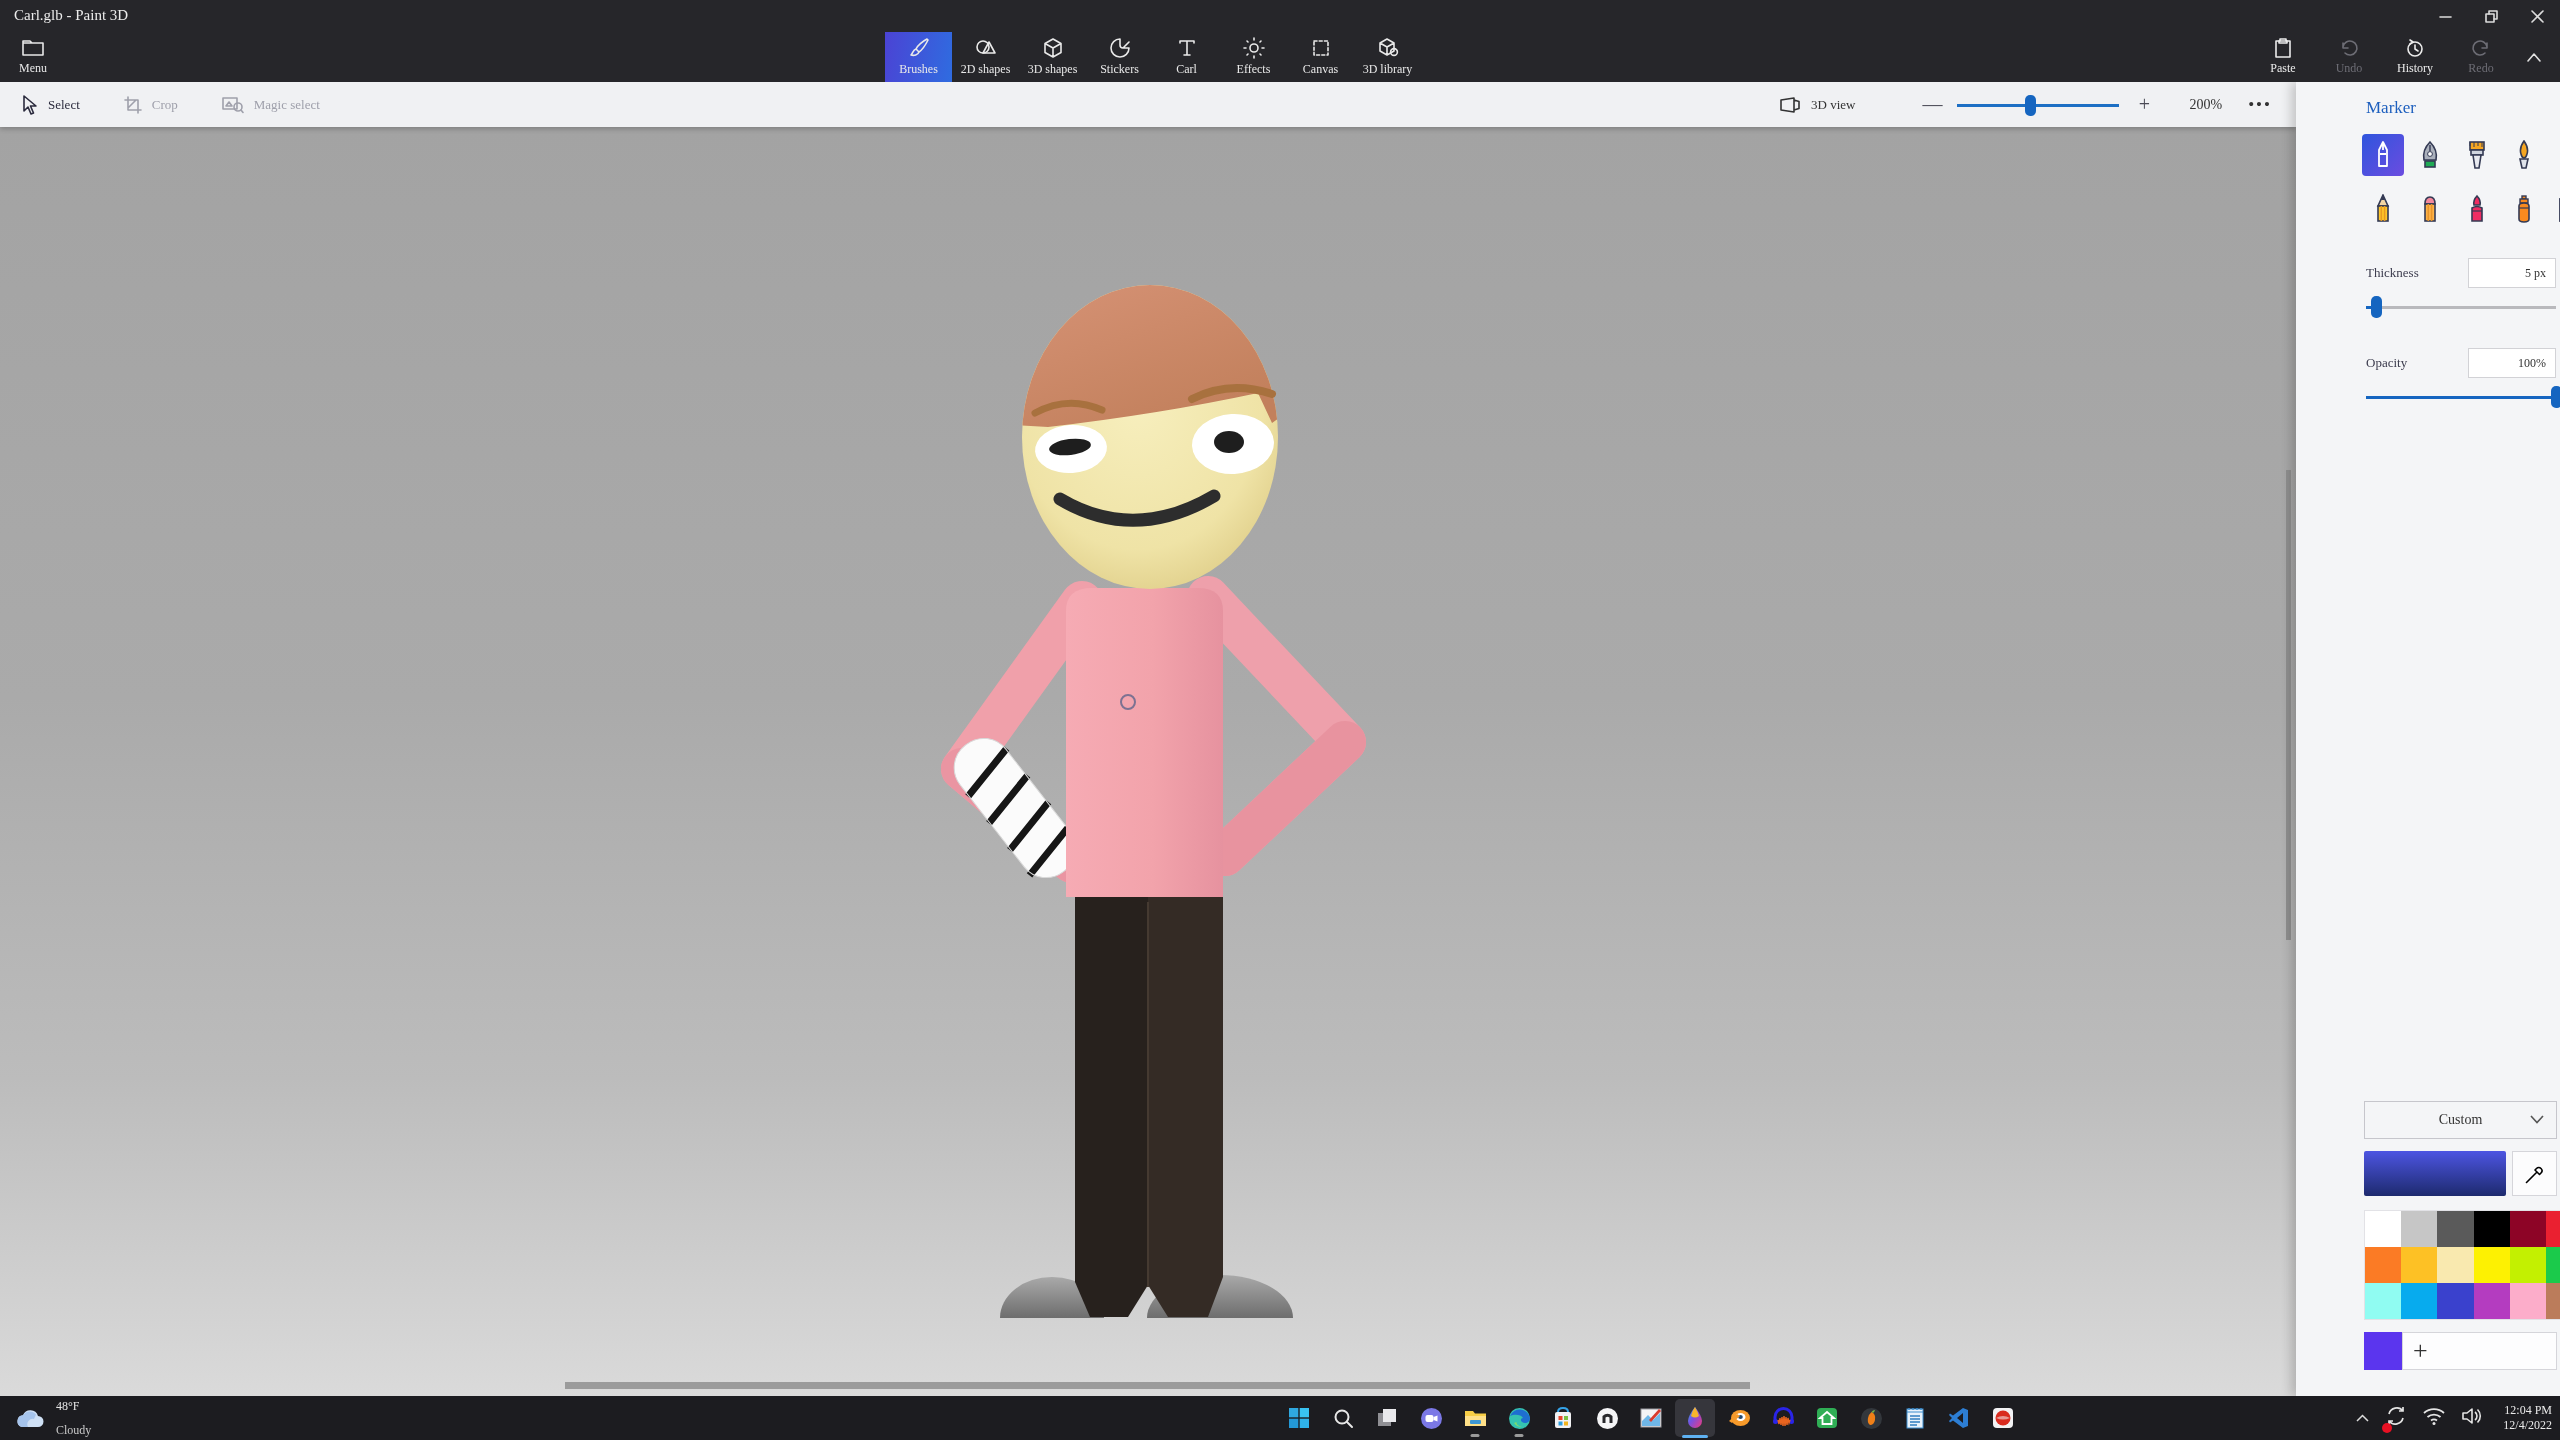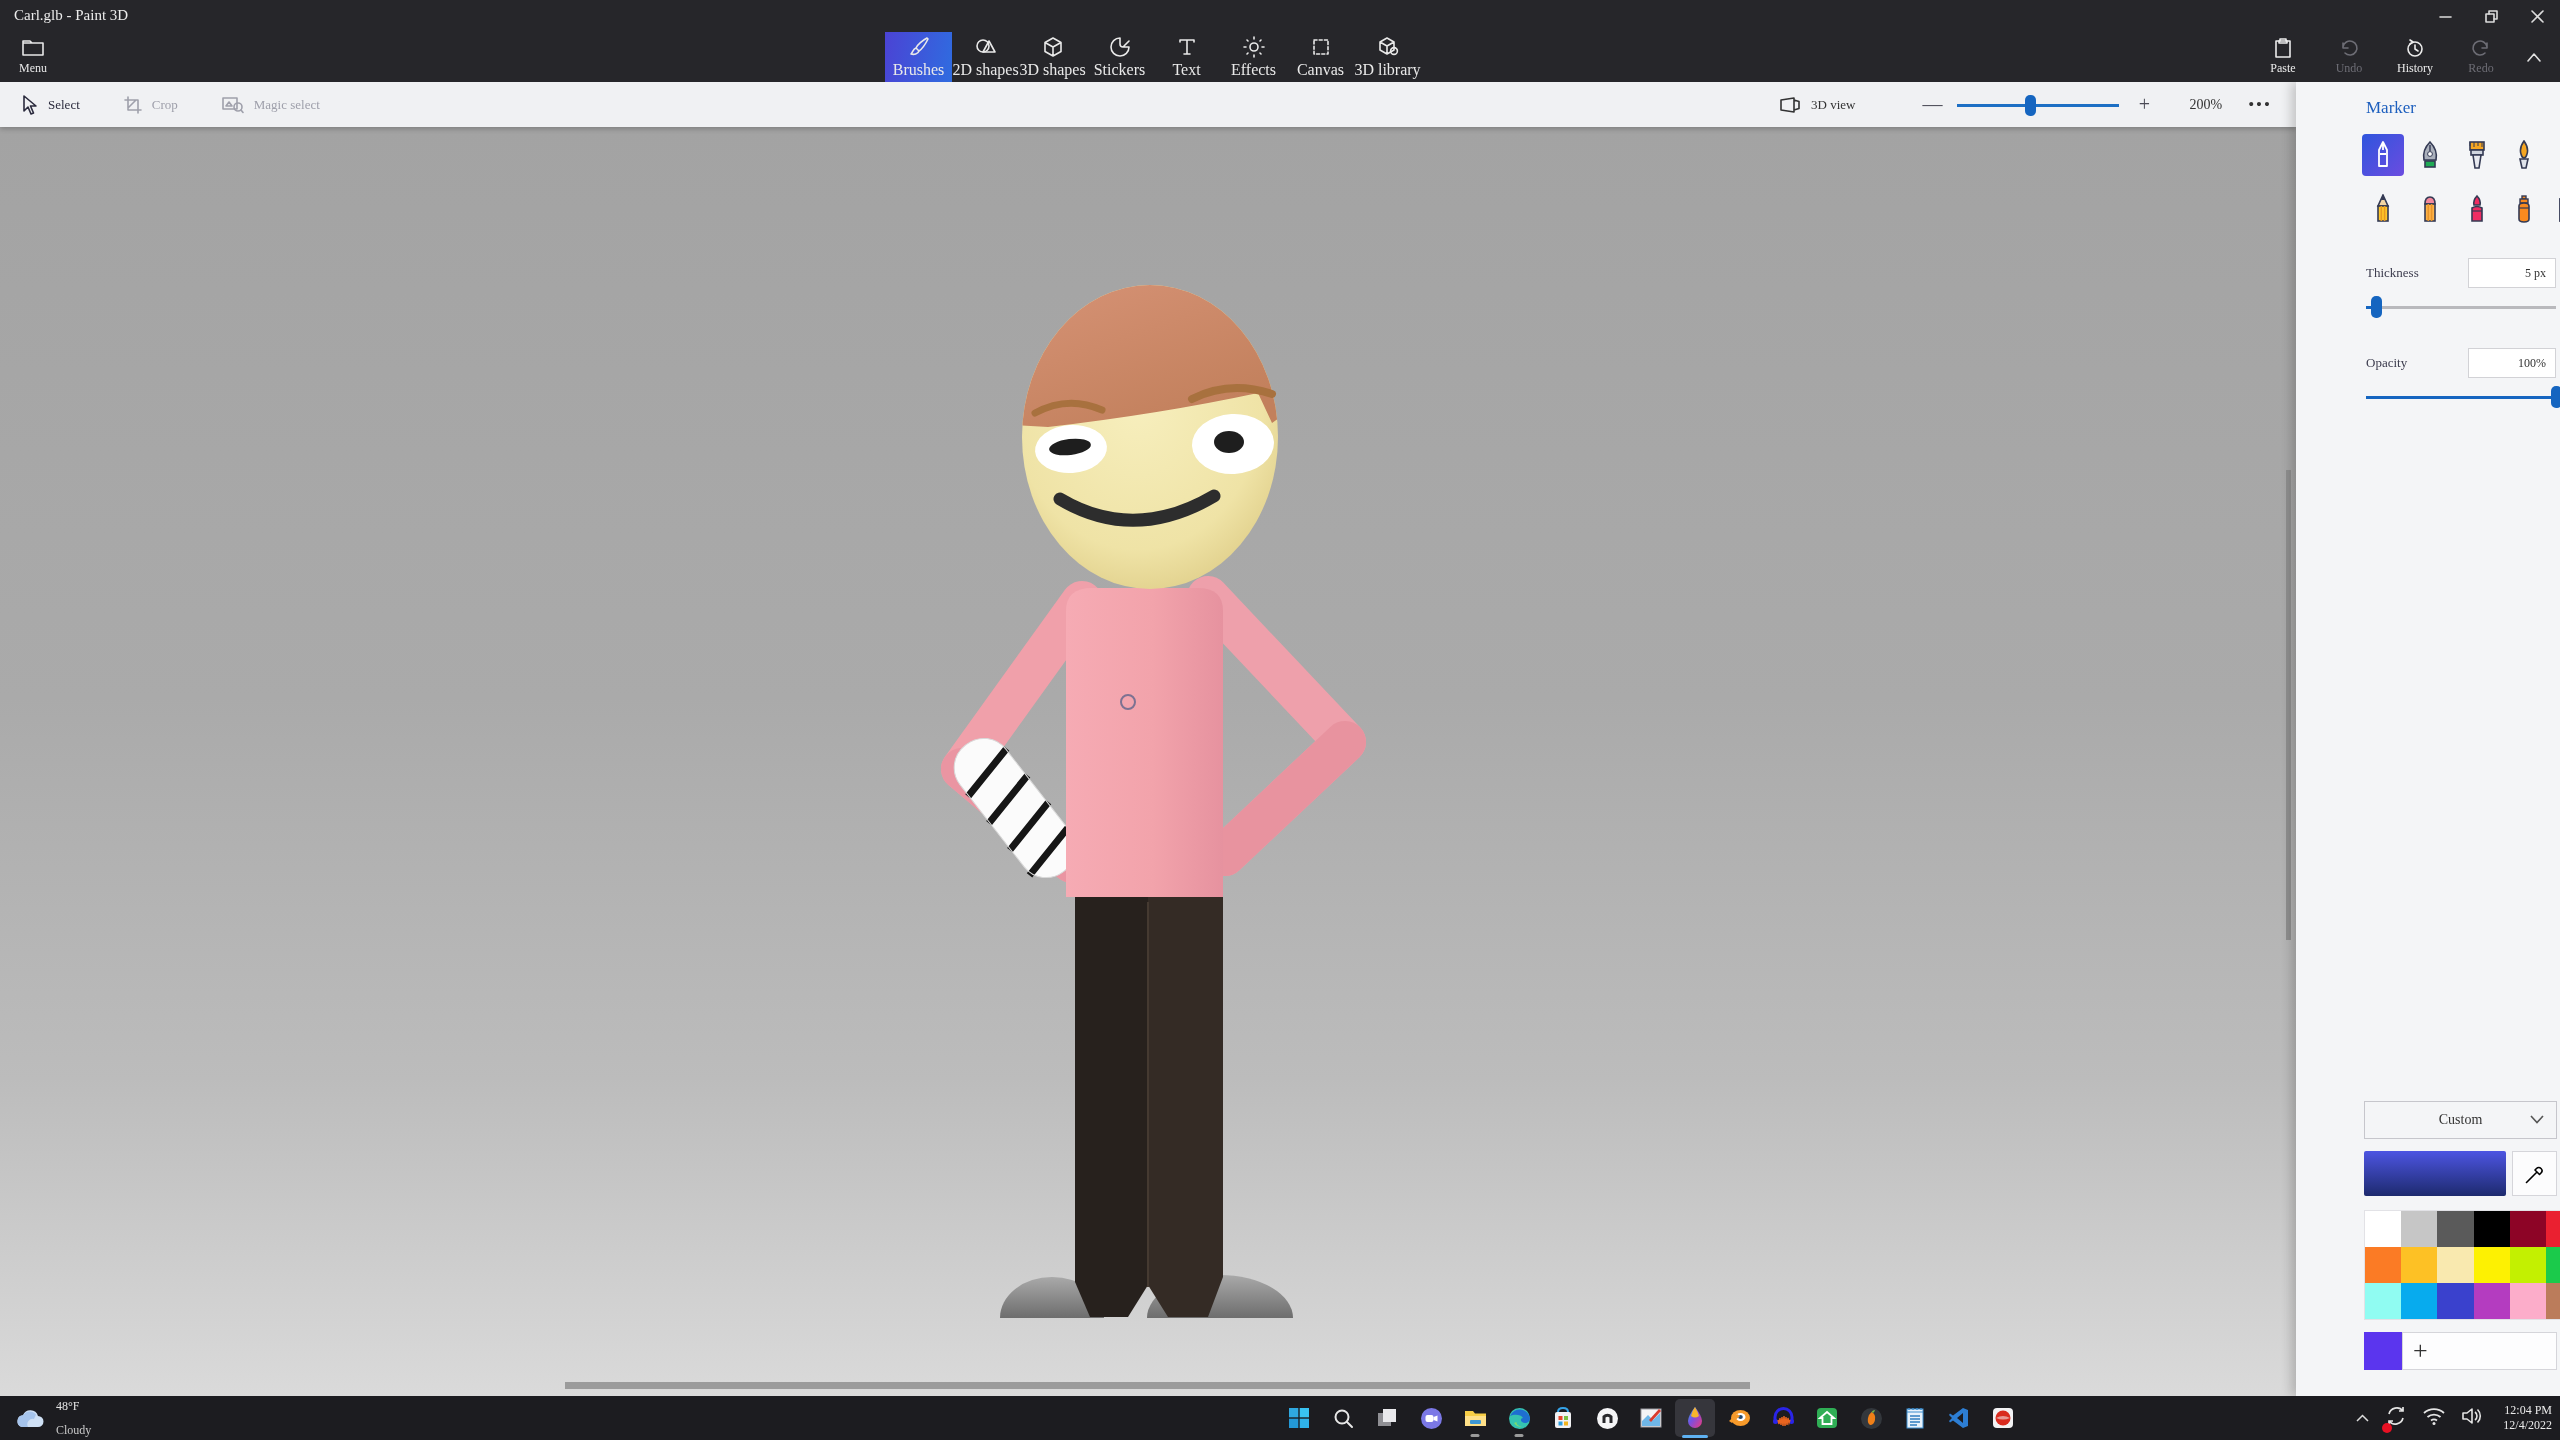--- a/index.html
+++ b/index.html
@@ -9,21 +9,21 @@
   
   .header { position:absolute; left:0; top:0; width:2560px; height:82px; background:#26262a; z-index:30; }
   .titlebar { position:absolute; left:0; top:0; width:2560px; height:32px; }
   .title-text { position:absolute; left:14px; top:7px; font-size:15px; color:#ececec; }
   .win-controls { position:absolute; right:0; top:0; height:32px; display:flex; }
   .win-btn { width:46px; height:32px; display:flex; align-items:center; justify-content:center; color:#dcdcdc; font-size:14px; }
   .menu-btn { position:absolute; left:0; top:32px; width:66px; height:50px; display:flex; flex-direction:column; align-items:center; justify-content:center; gap:4px; color:#e8e8e8; }
   .menu-btn .lbl { font-size:12px; }
   .tabs { position:absolute; left:885px; top:32px; height:50px; display:flex; }
   .tab { width:67px; height:50px; display:flex; flex-direction:column; align-items:center; justify-content:center; gap:3px; color:#e9e9e9; }
-  .tab .lbl { font-size:16px; white-space:nowrap;text-align:center; }
+  .tab .lbl { font-size:12px; white-space:nowrap;text-align:center; }
   .tab.selected { background:linear-gradient(100deg,#4b43d4 0%,#2f6ce0 100%); }
   .tab svg, .menu-btn svg { display:block; }
   .ribbon-actions { position:absolute; right:6px; top:32px; height:50px; display:flex; align-items:center; }
   .action-btn { width:66px; height:50px; display:flex; flex-direction:column; align-items:center; justify-content:center; gap:3px; color:#ececec; }
   .action-btn .lbl { font-size:12px; }
   .action-btn.disabled { color:#6d6d75; }
   .chevron-up-btn { width:40px; height:50px; display:flex; align-items:center; justify-content:center; color:#e0e0e0; font-size:16px; }
 
   
   .toolbar { position:absolute; left:0; top:82px; width:2296px; height:45px; background:#f0f1f3; z-index:20; display:flex; align-items:center; box-shadow:0 2px 5px rgba(0,0,0,.22); }
@@ -151,21 +151,21 @@
       <div class="tab">
         <svg width="22" height="22" viewBox="0 0 22 22">
             <path class="st" d="M11,2 A9,9 0 1 0 20,11 L14,11 A3,3 0 0 1 11,8 Z M14,11 L20,5"></path>
           </svg>
         <span class="lbl">Stickers</span>
       </div>
       <div class="tab">
         <svg width="22" height="22" viewBox="0 0 22 22">
             <path class="st" d="M4,4 L18,4 M4,4 L4,6 M18,4 L18,6 M11,4 L11,18 M8,18 L14,18"></path>
           </svg>
-        <span class="lbl">Text</span>
+        <span class="lbl">Carl</span>
       </div>
       <div class="tab">
         <svg width="22" height="22" viewBox="0 0 22 22">
             <circle class="st" cx="11" cy="11" r="4"></circle>
             <path class="st" d="M11,3 L11,1 M11,21 L11,19 M3,11 L1,11 M21,11 L19,11 M5,5 L4,4 M18,18 L17,17 M5,17 L4,18 M18,4 L17,5"></path>
           </svg>
         <span class="lbl">Effects</span>
       </div>
       <div class="tab">
         <svg width="22" height="22" viewBox="0 0 22 22">

